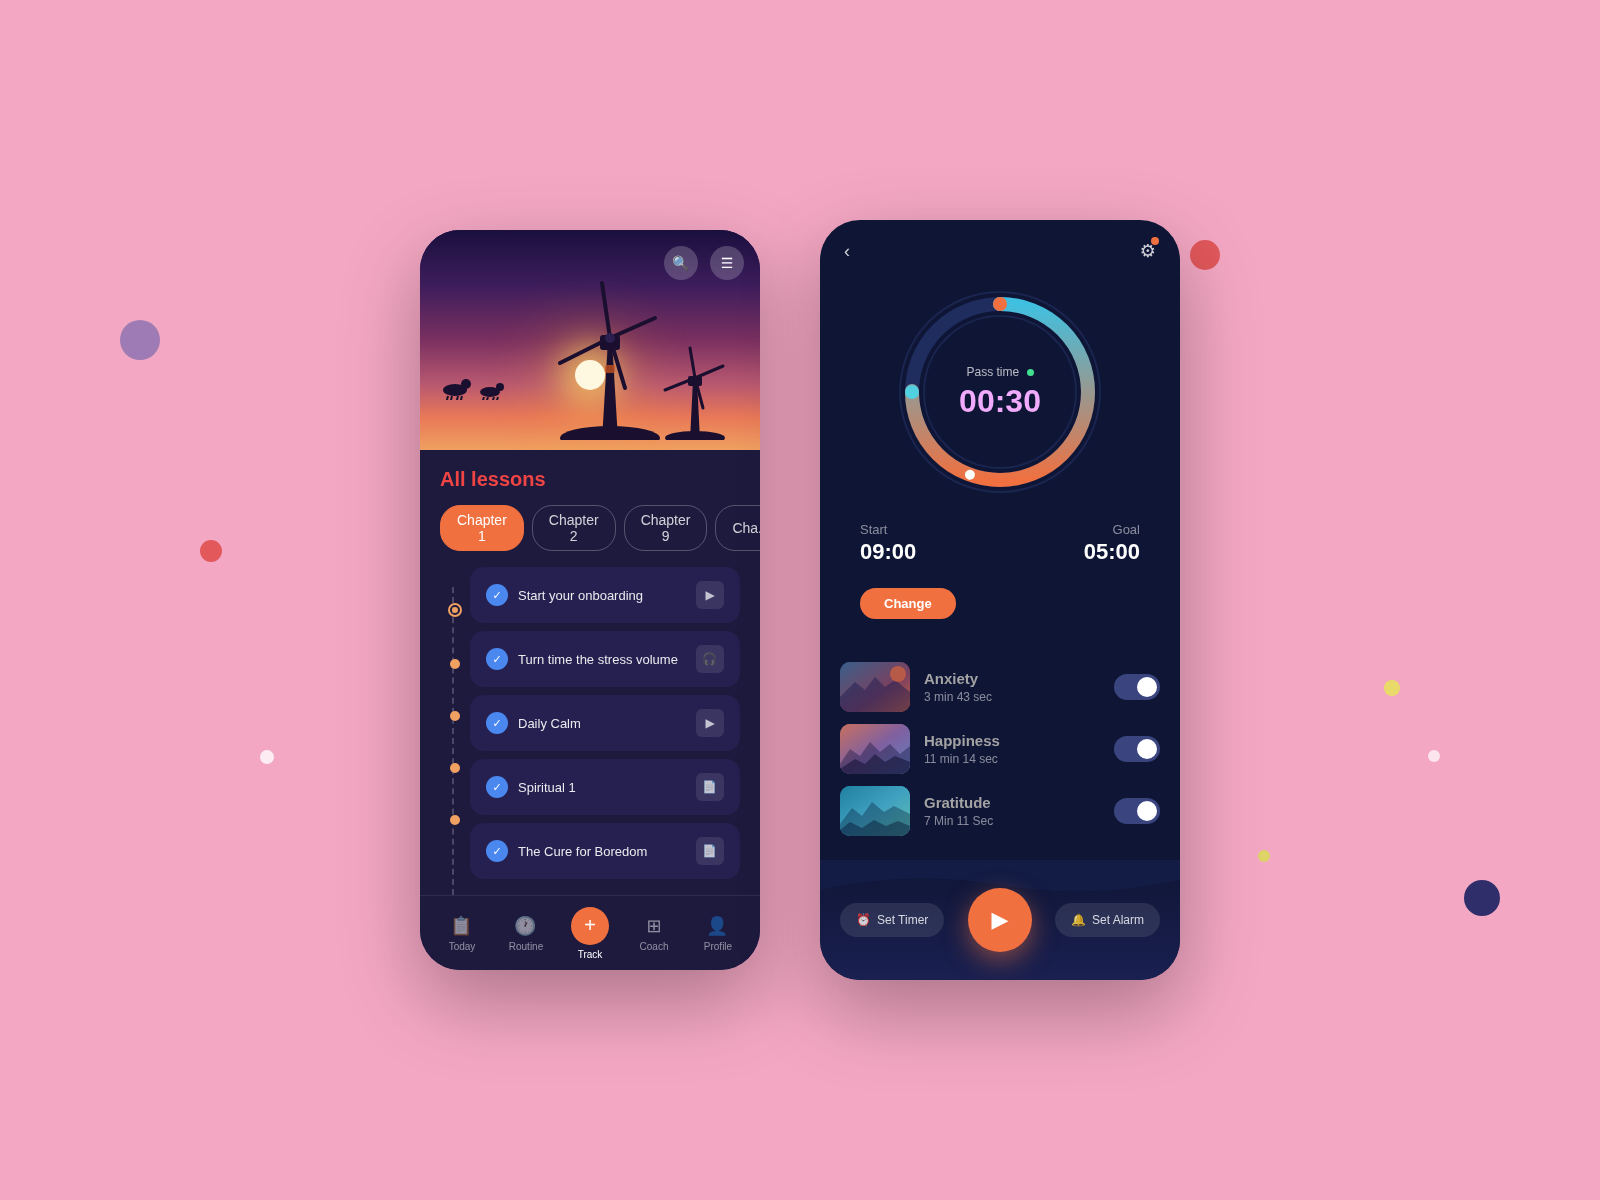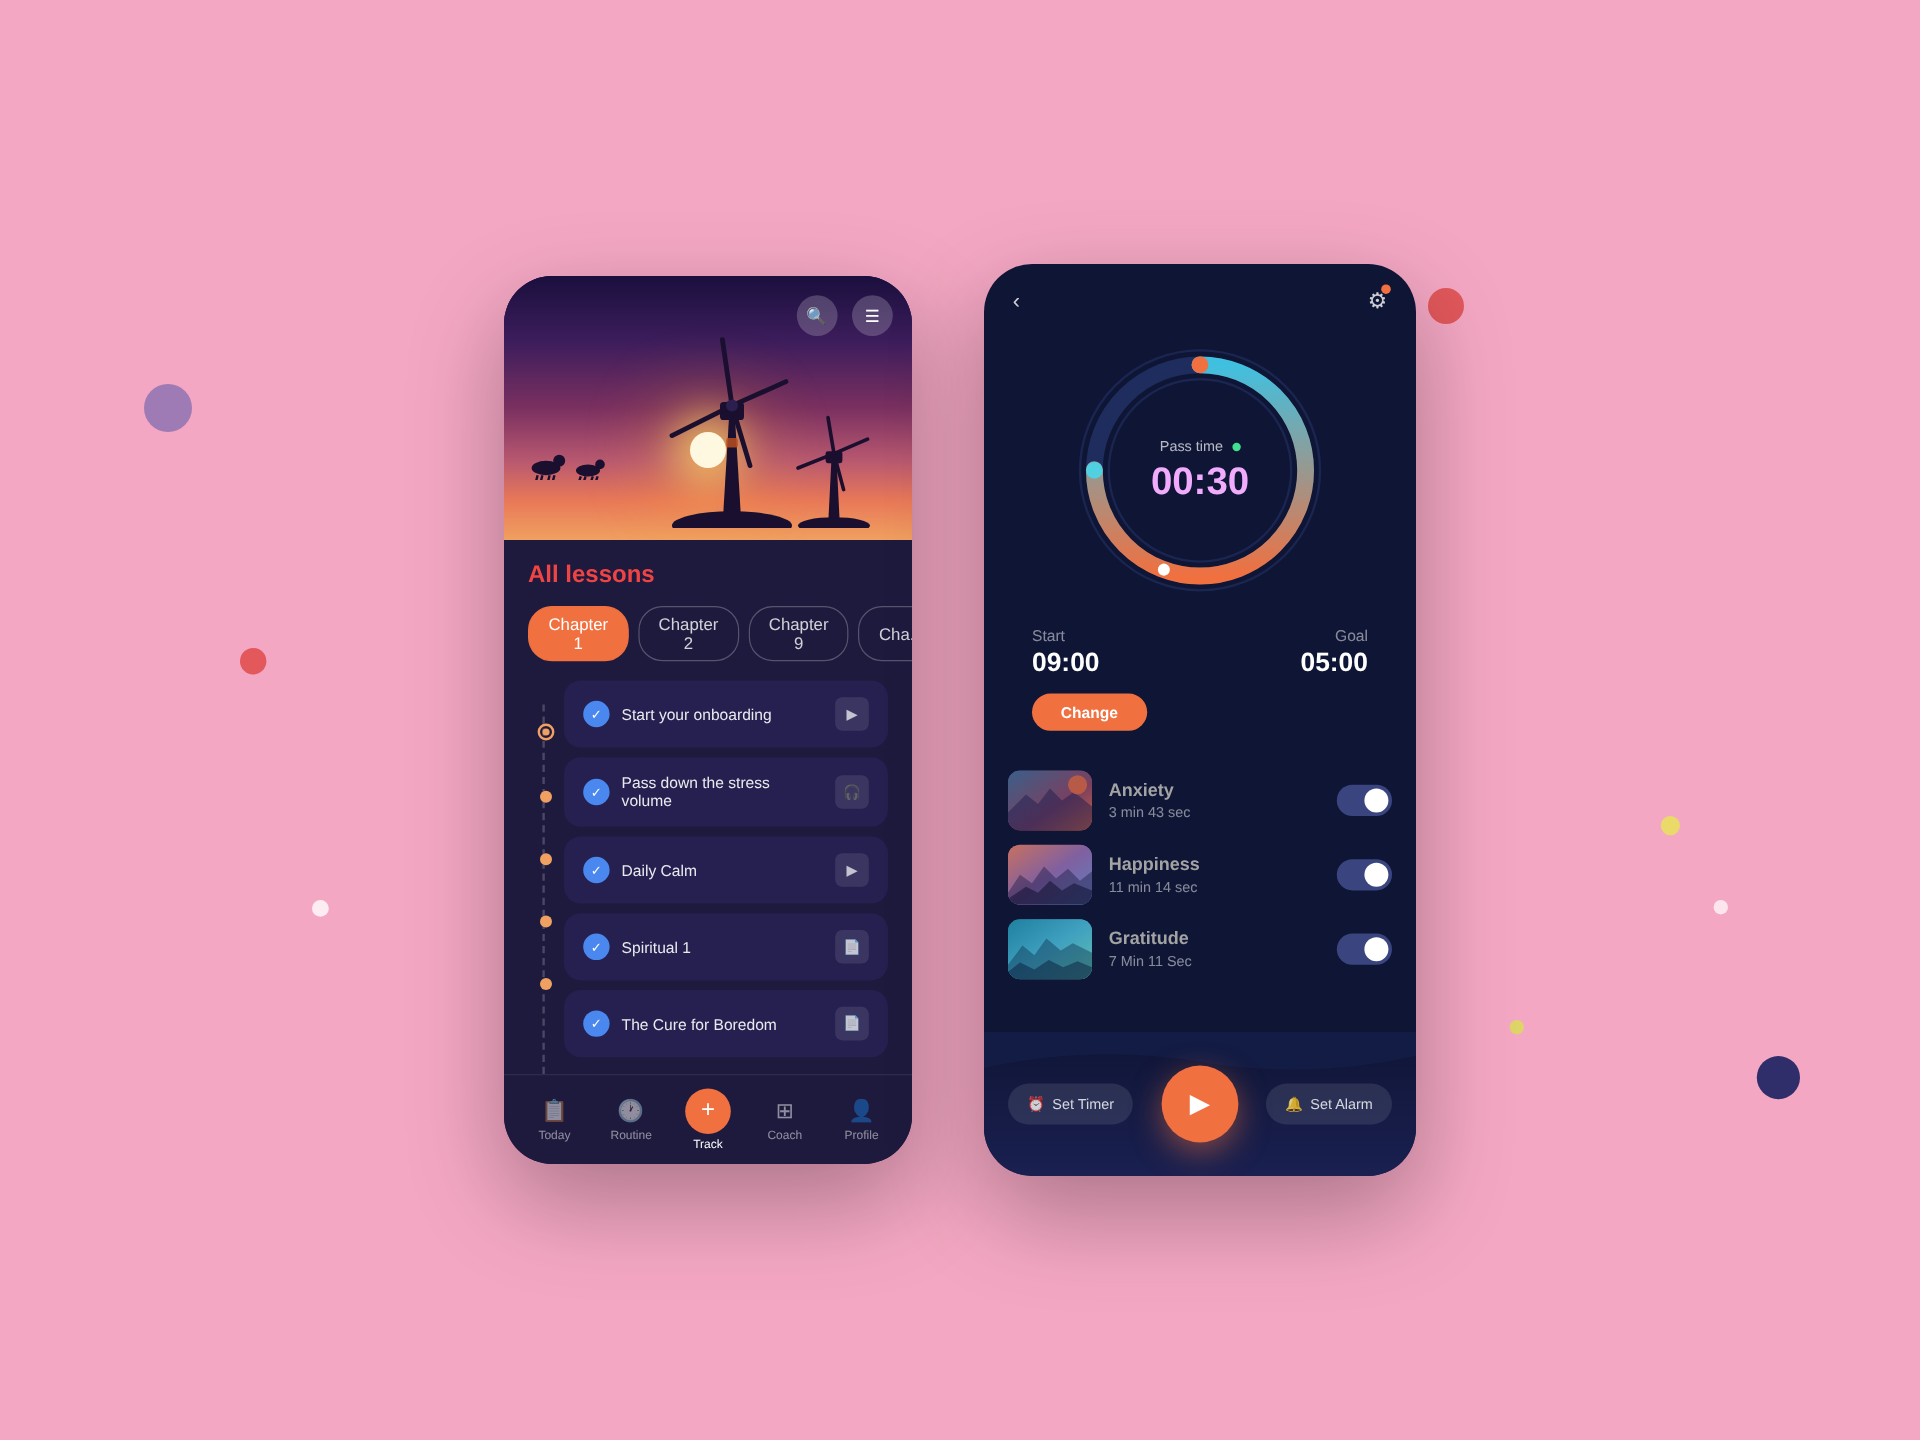--- a/index.html
+++ b/index.html
@@ -396,21 +396,21 @@
       font-size: 13px;
     }
 
     .sg-value {
       color: white;
       font-size: 22px;
       font-weight: 700;
     }
 
     .change-btn {
-      margin: 3px 40px;
+      margin: 13px 40px;
       padding: 8px 24px;
       background: #f07040;
       border: none;
       border-radius: 20px;
       color: white;
       font-size: 13px;
       font-weight: 600;
       cursor: pointer;
       align-self: flex-start;
     }
@@ -638,21 +638,21 @@
           <div class="timeline-dot"></div>
         </div>
         <div class="lessons-items">
           <div class="lesson-card">
             <div class="lesson-check">✓</div>
             <span class="lesson-title">Start your onboarding</span>
             <div class="lesson-icon-right">▶</div>
           </div>
           <div class="lesson-card">
             <div class="lesson-check">✓</div>
-            <span class="lesson-title">Pass down the stress volume</span>
+            <span class="lesson-title">Turn time the stress volume</span>
             <div class="lesson-icon-right">🎧</div>
           </div>
           <div class="lesson-card">
             <div class="lesson-check">✓</div>
             <span class="lesson-title">Daily Calm</span>
             <div class="lesson-icon-right">▶</div>
           </div>
           <div class="lesson-card">
             <div class="lesson-check">✓</div>
             <span class="lesson-title">Spiritual 1</span>

